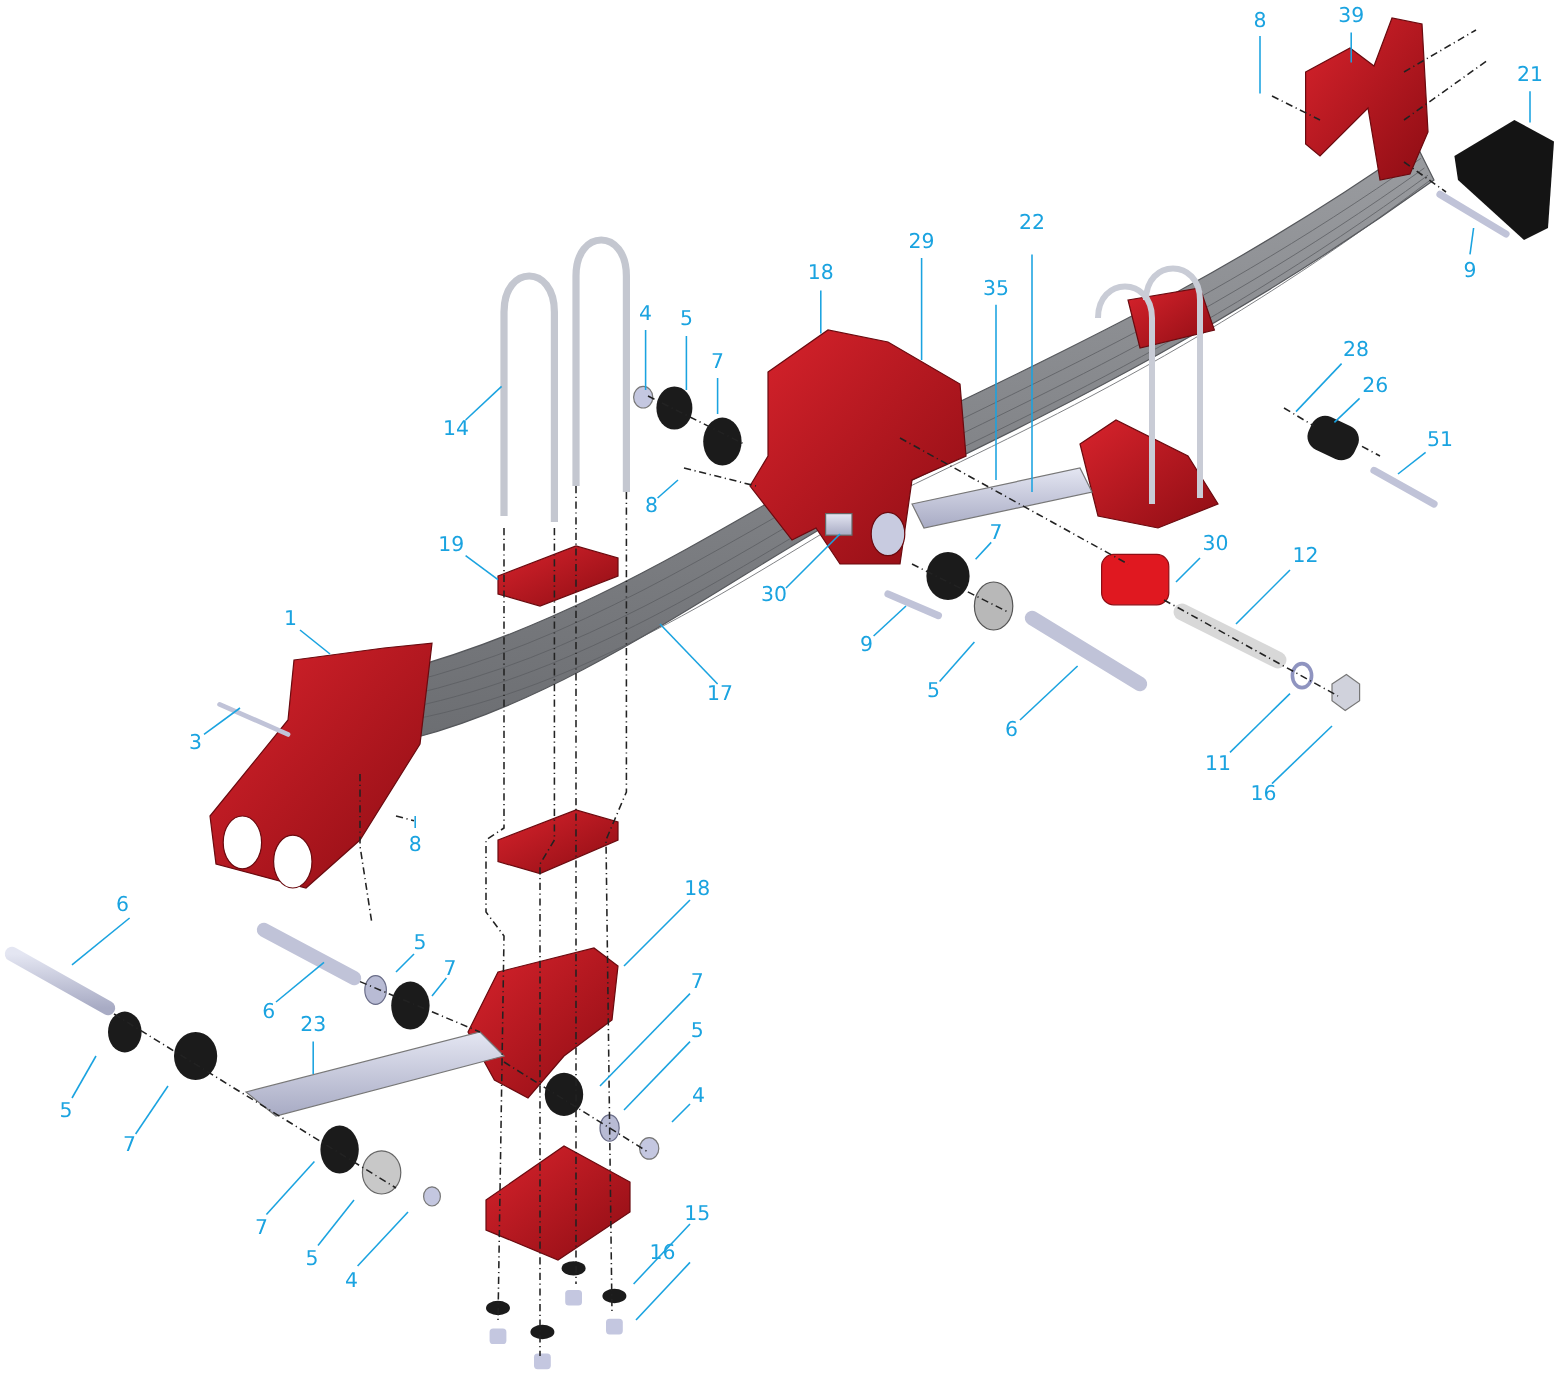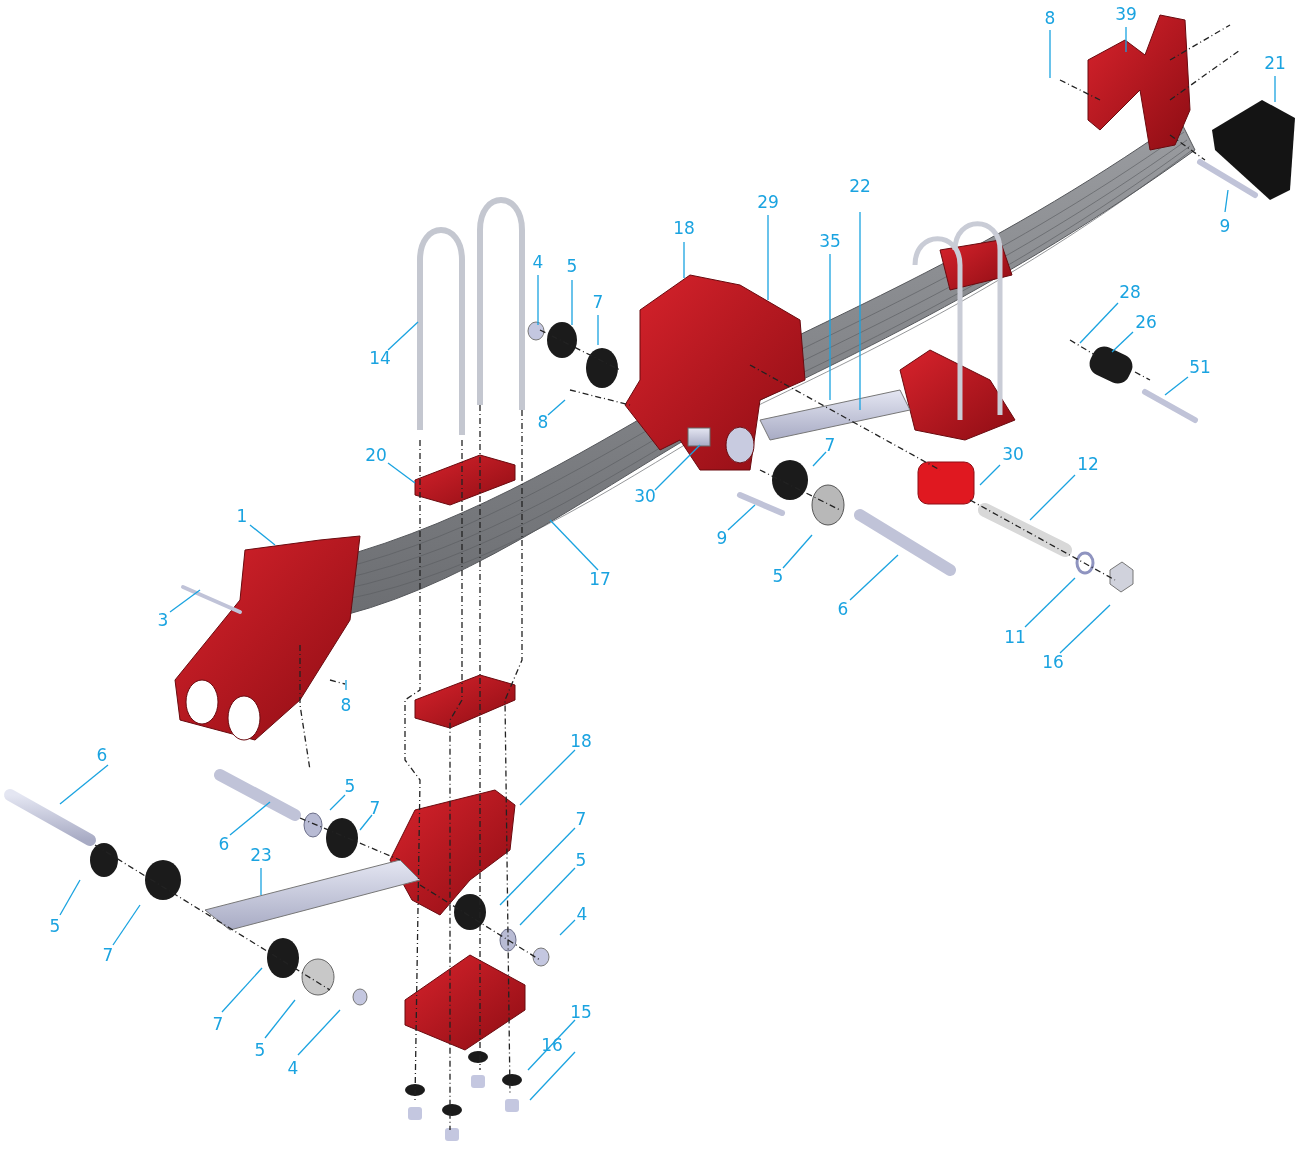--- a/index.html
+++ b/index.html
@@ -202,21 +202,21 @@
       <line x1="575" y1="1020" x2="528" y2="1070"></line>
       <line x1="575" y1="1052" x2="530" y2="1100"></line>
     </g>
   </svg>
 
   
   <span class="callout" style="left:242px;top:516px">1</span>
   <span class="callout" style="left:163px;top:620px">3</span>
   <span class="callout" style="left:346px;top:705px">8</span>
   <span class="callout" style="left:380px;top:358px">14</span>
-  <span class="callout" style="left:376px;top:455px">20</span>
+  <span class="callout" style="left:376px;top:455px">19</span>
   <span class="callout" style="left:600px;top:579px">17</span>
   <span class="callout" style="left:538px;top:262px">4</span>
   <span class="callout" style="left:572px;top:266px">5</span>
   <span class="callout" style="left:598px;top:302px">7</span>
   <span class="callout" style="left:543px;top:422px">8</span>
   <span class="callout" style="left:684px;top:228px">18</span>
   <span class="callout" style="left:768px;top:202px">29</span>
   <span class="callout" style="left:830px;top:241px">35</span>
   <span class="callout" style="left:860px;top:186px">22</span>
   <span class="callout" style="left:645px;top:496px">30</span>

